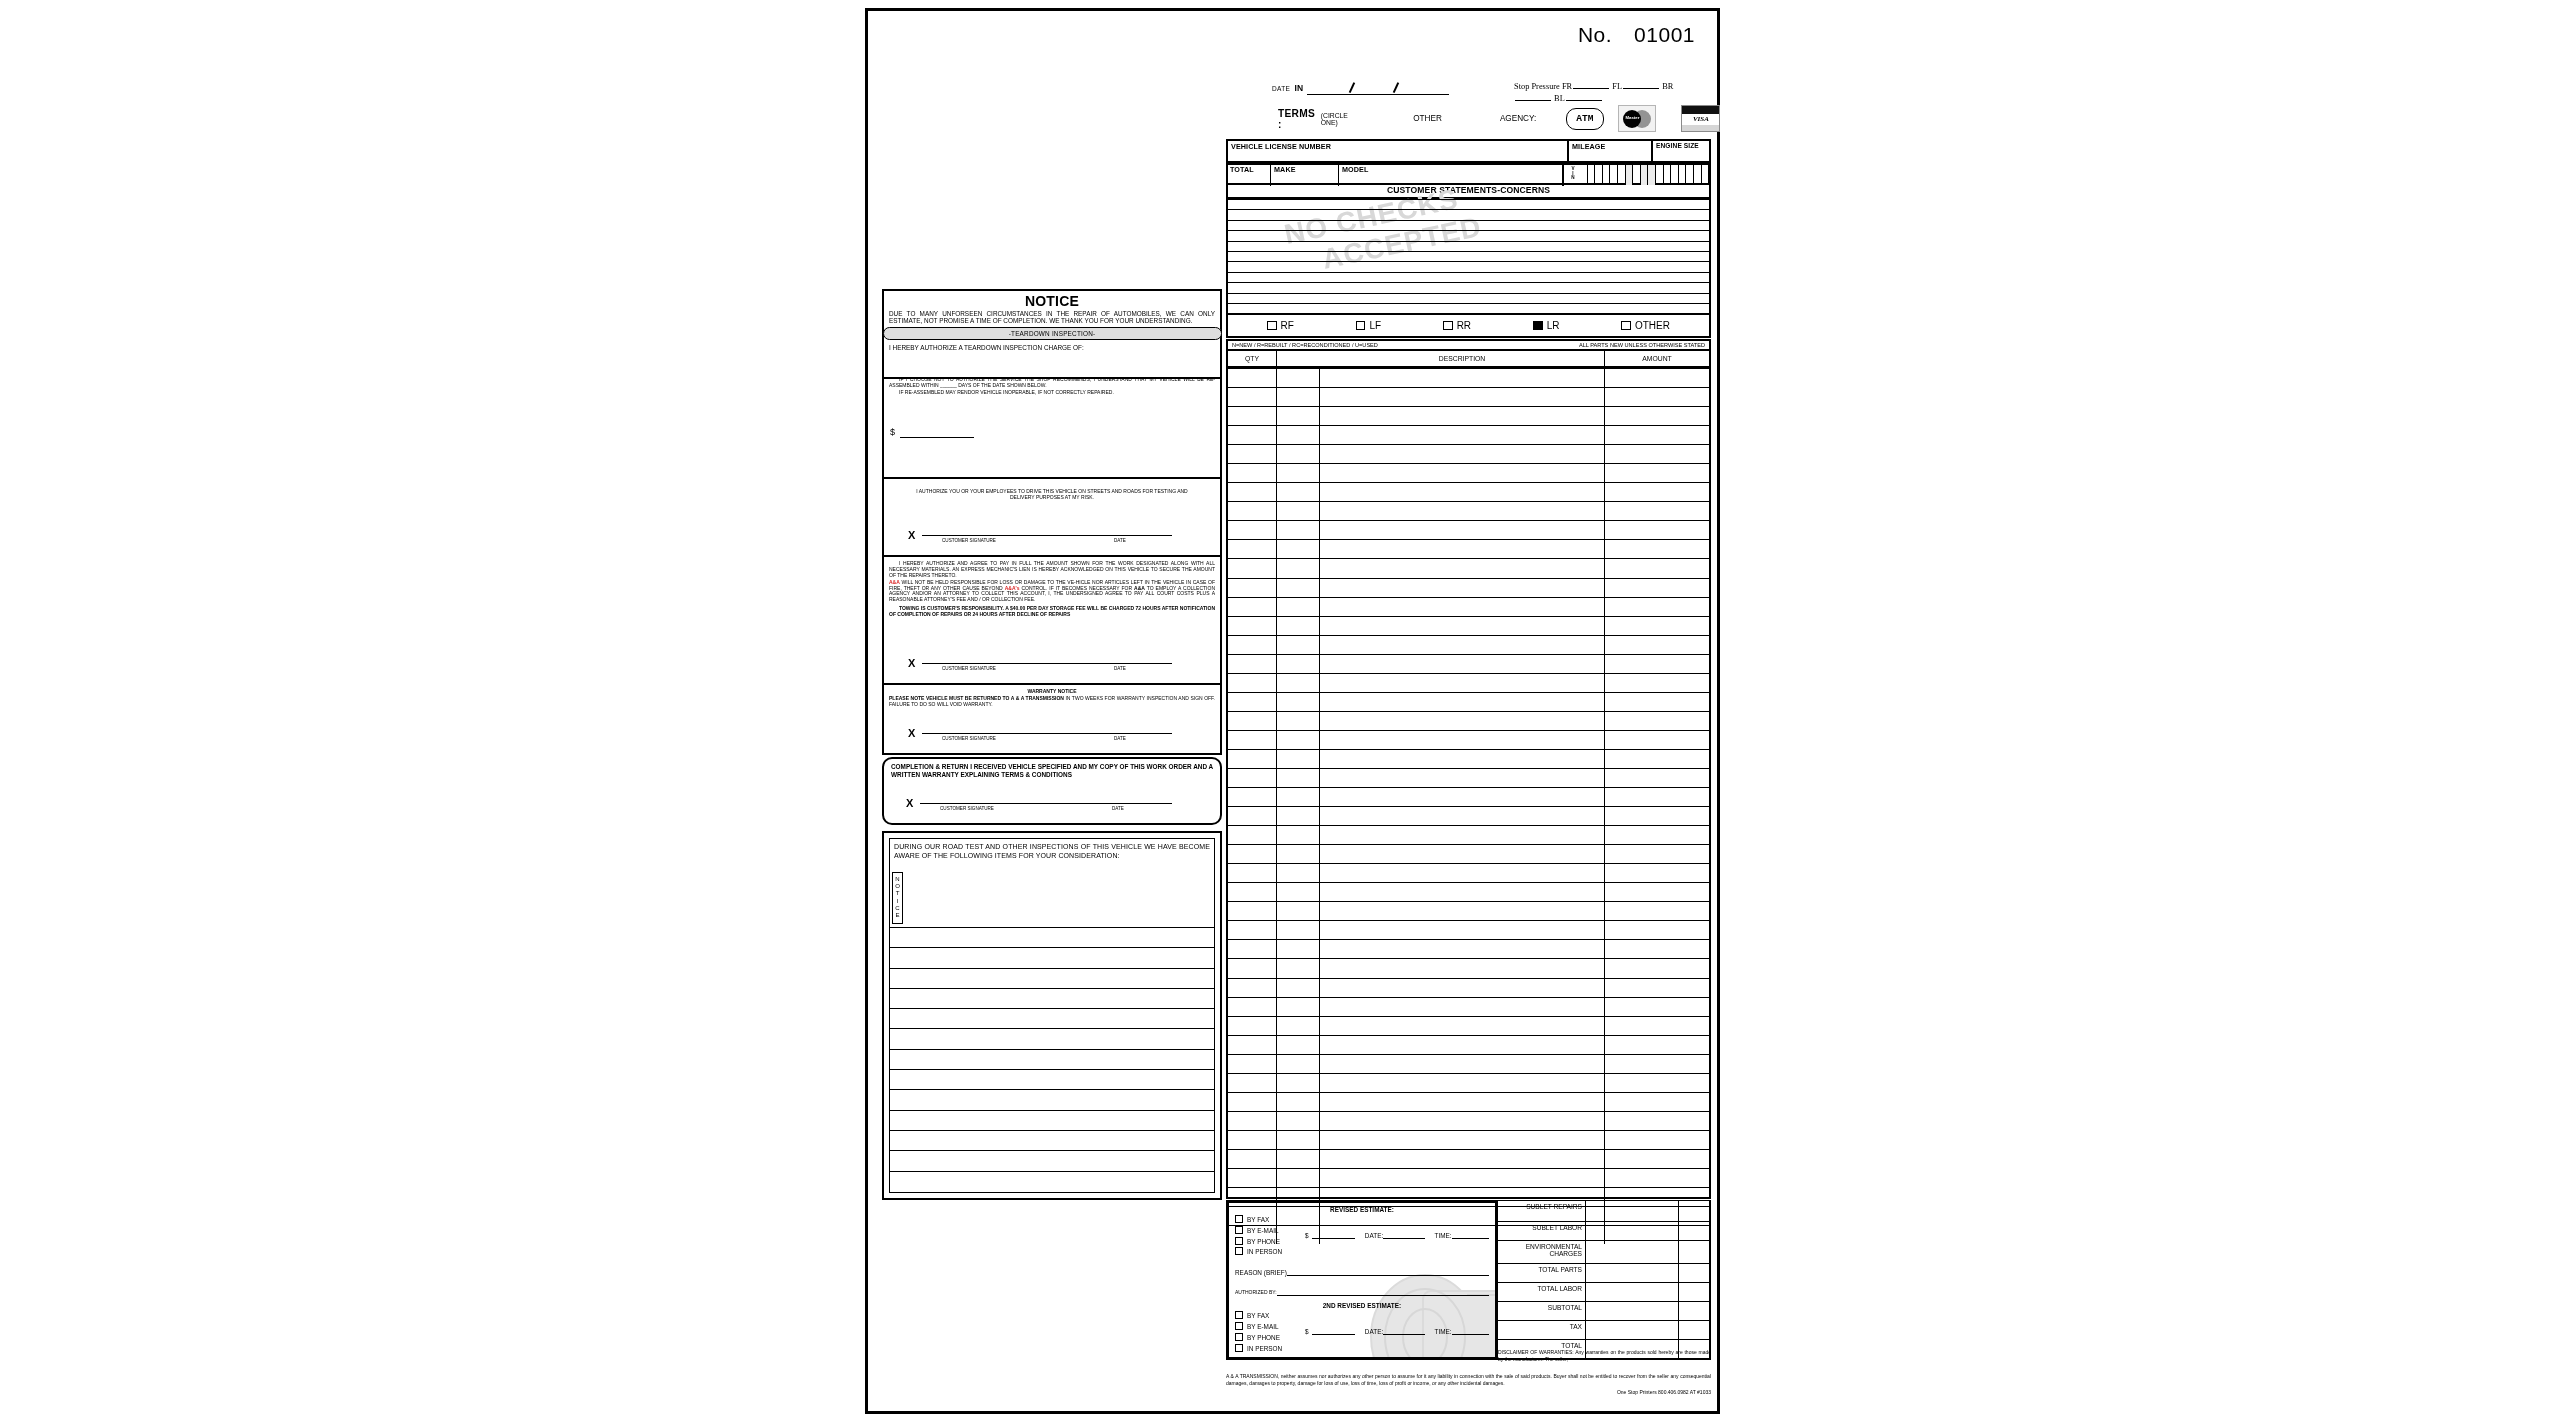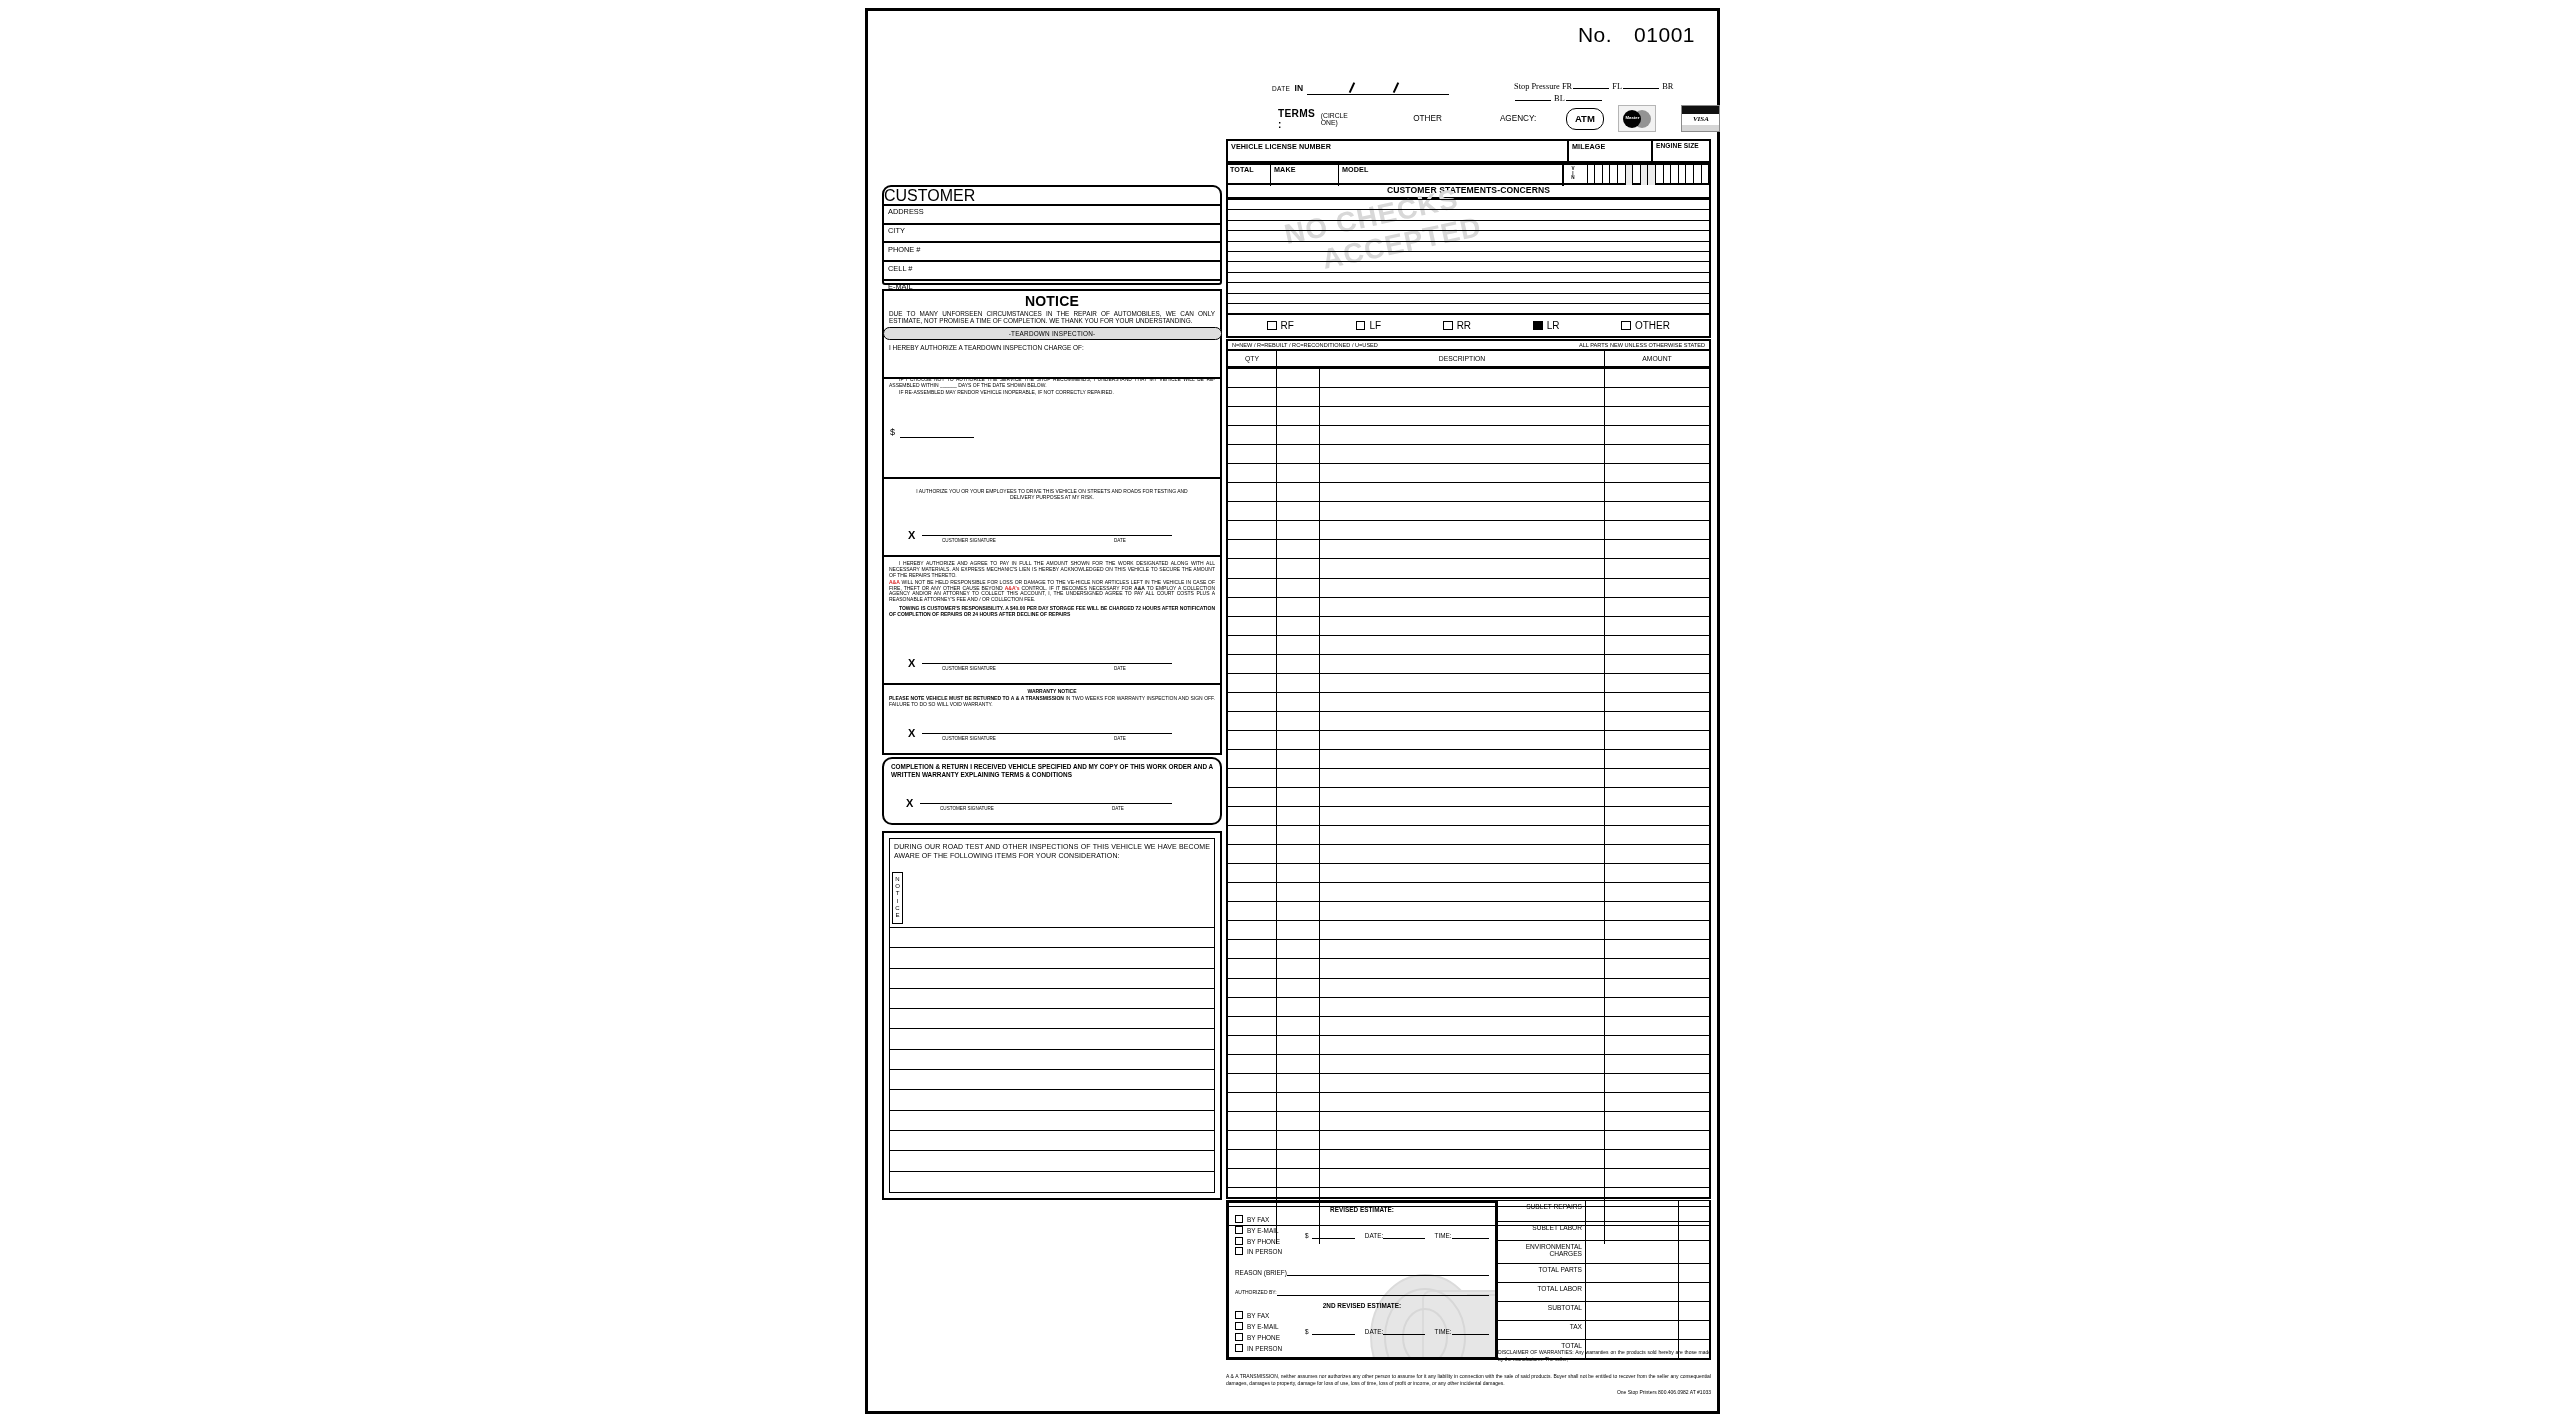--- a/index.html
+++ b/index.html
@@ -42,21 +42,21 @@
   .dateRule i.s1{left:44px;} .dateRule i.s2{left:88px;}
 
   #tire{left:640px;top:62px;font-family:"Liberation Serif",serif;font-size:8.4px;}
   #tire .r{display:inline-block;width:36px;border-bottom:1.4px solid #000;height:9px;margin:0 1px;}
 
   #terms{left:404px;top:88px;}
   #terms .t{font-size:10.2px;font-weight:bold;letter-spacing:.3px;}
   #terms .c{font-size:6.8px;}
   #terms .opt{font-size:8.2px;}
 
-  .atm{width:40px;height:20px;border:1.8px solid #000;border-radius:10px;display:flex;align-items:center;justify-content:center;font-size:9.5px;font-weight:bold;font-family:Liberation Sans, sans-serif;}
+  .atm{width:40px;height:20px;border:1.8px solid #000;border-radius:10px;display:flex;align-items:center;justify-content:center;font-size:9.5px;font-weight:bold;font-family:Liberation Mono, monospace;}
   .mc{width:42px;height:25px;background:#f2f2f2;border:1px solid #b5b5b5;position:relative;overflow:hidden;}
   .mc .c1,.mc .c2{position:absolute;top:3.5px;width:18px;height:18px;border-radius:50%;}
   .mc .c1{left:4px;background:#000;} .mc .c2{left:14px;background:#9b9b9b;mix-blend-mode:multiply;}
   .mc .w{position:absolute;left:7px;top:9px;font-size:4.3px;color:#fff;font-weight:bold;z-index:3;}
   .visa{width:42px;height:25px;background:#fff;border:1px solid #8a8a8a;position:relative;overflow:hidden;}
   .visa .top{position:absolute;left:0;top:0;right:0;height:8px;background:#111;}
   .visa .bot{position:absolute;left:0;bottom:0;right:0;height:6px;background:#d6d6d6;}
   .visa .w{position:absolute;left:0;right:0;top:9px;text-align:center;font-size:7px;font-weight:bold;font-style:italic;font-family:"Liberation Serif",serif;}
 
   
@@ -180,40 +180,20 @@
             <div class="abs" style="position: relative; flex: 1 1 0%; border-right: 1.5px solid rgb(0, 0, 0); height: 20px;"></div>
             <div class="abs" style="position: relative; flex: 1 1 0%; border-right: 1.5px solid rgb(0, 0, 0); height: 20px;"></div>
             <div class="abs" style="position: relative; flex: 1 1 0%; border-right: 1.5px solid rgb(0, 0, 0); height: 20px;"></div>
             <div class="abs" style="position: relative; flex: 1 1 0%; border-right: 1.5px solid rgb(0, 0, 0); height: 20px;"></div>
             <div class="abs" style="position: relative; flex: 1 1 0%; border-right: 1.5px solid rgb(0, 0, 0); height: 20px;"></div>
             <div class="abs" style="position: relative; flex: 1 1 0%; border-right: 1.5px solid rgb(0, 0, 0); height: 20px;"></div>
             <div class="abs" style="position: relative; flex: 1 1 0%; border-right: 1.5px solid rgb(0, 0, 0); height: 20px;"></div>
           </div>
     </div>
 
-    <div class="abs" id="custbox">
-      <div style="height:16.8px;">
-            <div class="cl">CUSTOMER</div>
-          </div>
-      <div class="custrow" style="height:16.8px;">
-            <div class="cl">ADDRESS</div>
-          </div>
-      <div class="custrow" style="height:16.8px;">
-            <div class="cl">CITY</div>
-          </div>
-      <div class="custrow" style="height:16.8px;">
-            <div class="cl">PHONE #</div>
-          </div>
-      <div class="custrow" style="height:16.8px;">
-            <div class="cl">CELL #</div>
-          </div>
-      <div class="custrow" style="height:16px;">
-            <div class="cl">E-MAIL</div>
-          </div>
-    </div>
 
     <div class="abs" style="left:352px;top:168px;width:485px;height:150px;">
       <div class="bx2" style="height:14px;border-width:0 2.5px 2px 2.5px;text-align:center;font-size:8.6px;font-weight:bold;letter-spacing:.1px;">CUSTOMER STATEMENTS-CONCERNS</div>
       <div class="wm" id="wm-nochecks" style="left:60px;top:14px;">NO CHECKS<br><span style="margin-left:32px;display:inline-block;">ACCEPTED</span></div>
       <div id="statement-rows" class="bx2" style="border-width:0 2.5px 0 2.5px;position:relative;">
             <div style="height: 9.4px; border-top: 1.2px solid rgb(0, 0, 0); position: relative;"></div>
             <div style="height: 9.4px; border-top: 1.2px solid rgb(0, 0, 0); position: relative;"></div>
             <div style="height: 9.4px; border-top: 1.2px solid rgb(0, 0, 0); position: relative;"></div>
             <div style="height: 9.4px; border-top: 1.2px solid rgb(0, 0, 0); position: relative;"></div>
             <div style="height: 9.4px; border-top: 1.2px solid rgb(0, 0, 0); position: relative;"></div>

